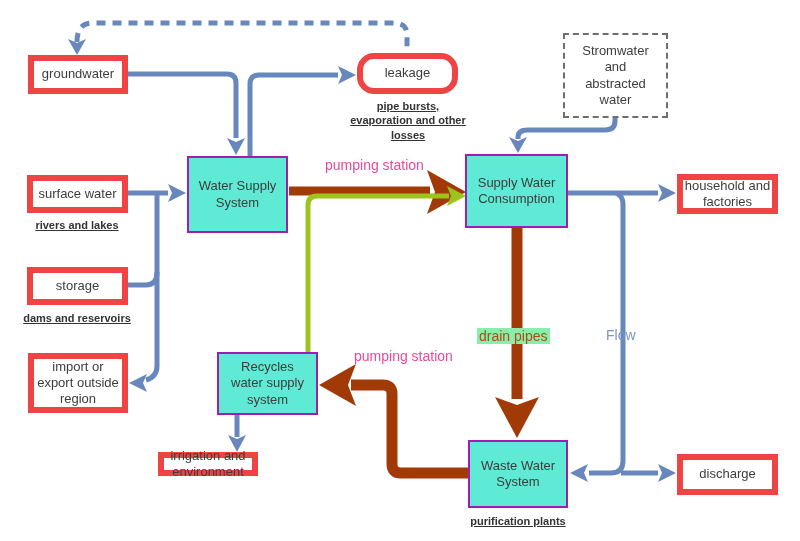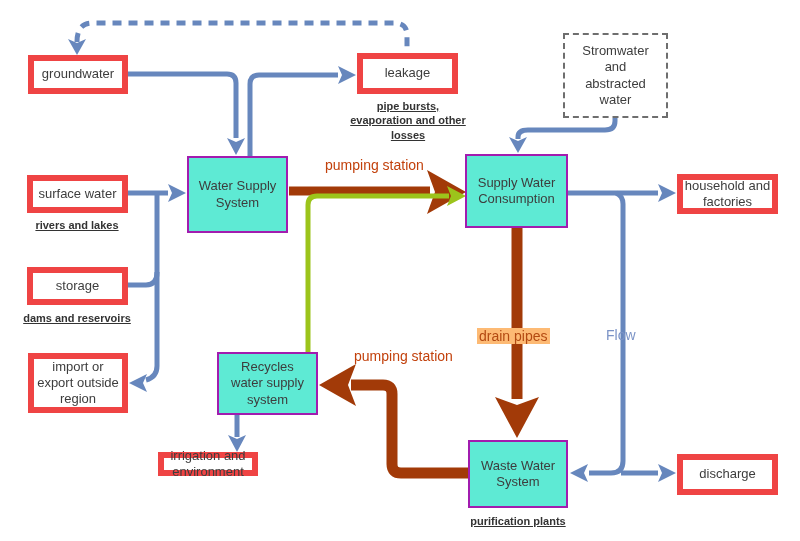--- a/index.html
+++ b/index.html
@@ -13,22 +13,22 @@
     text-align:center;white-space:pre-line;font-size:13px;line-height:1.25;color:#3d3d3d;
     background:#ffffff;border:6px solid #ef4444;box-sizing:border-box;
   }
   .node.blue{background:#5eead4;border:2px solid #a21caf;}
   .node.dashed{border:2px dashed #6e6e6e;}
   .note{
     position:absolute;z-index:2;text-align:center;white-space:pre-line;
     font-size:11px;line-height:1.3;font-weight:bold;text-decoration:underline;color:#333333;
   }
   .edge-label{position:absolute;z-index:3;font-size:14px;white-space:nowrap;}
-  .lbl-pump{color:#c2410c;}
-  .lbl-drain{color:#b34a12;background:#fdba74;padding:0 2px;}
+  .lbl-pump{color:#ec4899;}
+  .lbl-drain{color:#b34a12;background:#86efac;padding:0 2px;}
   .lbl-flow{color:#7b93c6;}
   .lbl-delivery{color:#141414;}
 </style>
 </head>
 <body>
 
 <div id="stage">
 
   <svg id="wires" width="800" height="541" viewBox="0 0 800 541">
 
@@ -102,21 +102,21 @@
     </g>
 
     <g>
       <path d="M 468 473 H 401 Q 392 473 392 464 V 394 Q 392 385 383 385 H 351" fill="none" stroke="#a23a08" stroke-width="11"></path>
       <polygon points="319,385 356,364 348,385 356,406" fill="#a23a08"></polygon>
     </g>
   </svg>
 
   <div class="node" style="left:28px;top:55px;width:100px;height:39px;">groundwater</div>
 
-  <div class="node" style="left:357px;top:53px;width:101px;height:41px;">leakage</div>
+  <div class="node" style="left:357px;top:53px;width:101px;height:41px;border-radius:17px;">leakage</div>
   <div class="note" style="left:343px;top:99px;width:130px;">pipe bursts,
 evaporation and other
 losses</div>
 
   <div class="node" style="left:27px;top:175px;width:101px;height:38px;">surface water</div>
 
   <div class="node dashed" style="left:563px;top:33px;width:105px;height:85px;">Stromwater
 and
 abstracted
 water</div>

